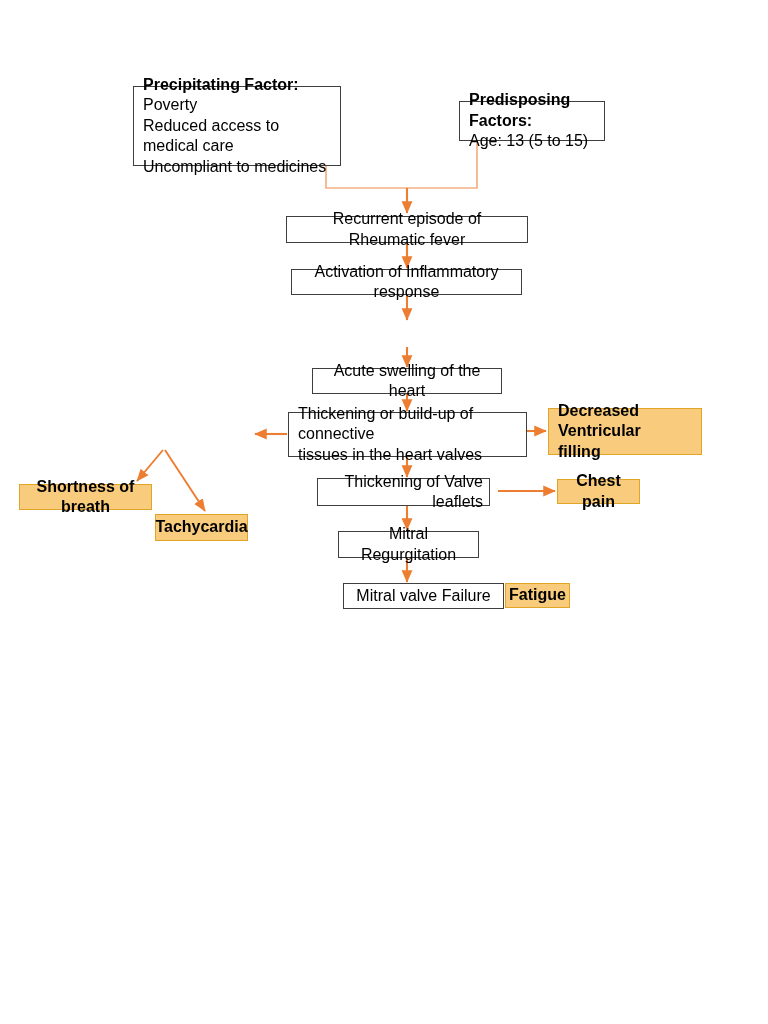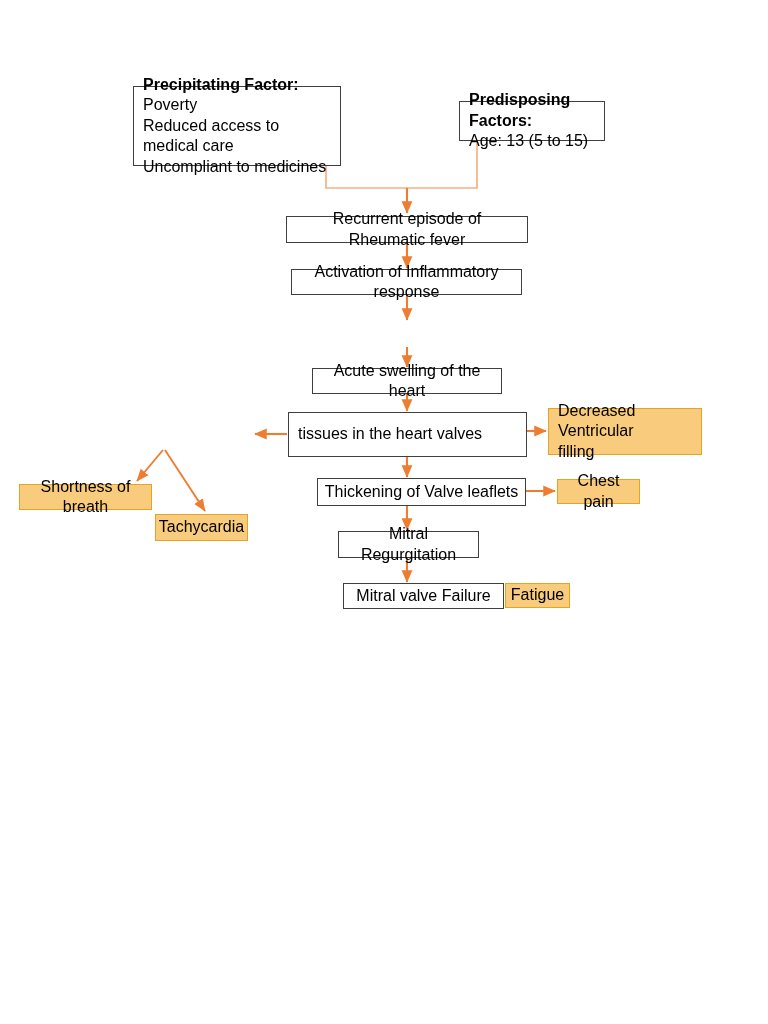--- a/index.html
+++ b/index.html
@@ -39,21 +39,21 @@
     justify-content: center;
     line-height: 1.28;
   }
   .node-white {
     background: #ffffff;
     border: 1px solid #3f3f3f;
   }
   .node-amber {
     background: #f9cb7c;
     border: 1px solid #e0a526;
-    font-weight: normal;
+    font-weight: bold;
   }
   .txt-center {
     text-align: center;
     align-items: center;
   }
   .txt-left {
     text-align: left;
     align-items: flex-start;
   }
   .pad-l {
@@ -131,38 +131,39 @@
   <div class="node node-white txt-center pad-c fs13" style="left:291px; top:269px; width:231px; height:26px;align-items:center;">
     <span>Activation of Inflammatory response</span>
   </div>
 
 
   <div class="node node-white txt-center pad-c fs13" style="left:312px; top:368px; width:190px; height:26px;">
     <span>Acute swelling of the heart</span>
   </div>
 
   <div class="node node-white txt-left pad-l fs13" style="left:288px; top:412px; width:239px; height:45px;">
+    <div>Thickening or build-up of connective</div>
     <div>tissues in the heart valves</div>
   </div>
 
 
   <div class="node node-amber txt-left pad-l fs13" style="left:548px; top:408px; width:154px; height:47px;">
     <div>Decreased Ventricular</div>
     <div>filling</div>
   </div>
 
   <div class="node node-amber txt-center pad-c fs13" style="left:19px; top:484px; width:133px; height:26px;">
     <span>Shortness of breath</span>
   </div>
 
   <div class="node node-amber txt-center pad-c fs13" style="left:155px; top:514px; width:93px; height:27px;">
     <span>Tachycardia</span>
   </div>
 
-  <div class="node node-white txt-center pad-c fs13" style="left:317px; top:478px; width:209px; height:28px;">
+  <div class="node node-white txt-center pad-c fs13" style="left:317px; top:478px; width:173px; height:28px;text-align:right;">
     <span>Thickening of Valve leaflets</span>
   </div>
 
   <div class="node node-amber txt-center pad-c fs13" style="left:557px; top:479px; width:83px; height:25px;">
     <span>Chest pain</span>
   </div>
 
   <div class="node node-white txt-center pad-c fs13" style="left:338px; top:531px; width:141px; height:27px;">
     <span>Mitral Regurgitation</span>
   </div>

